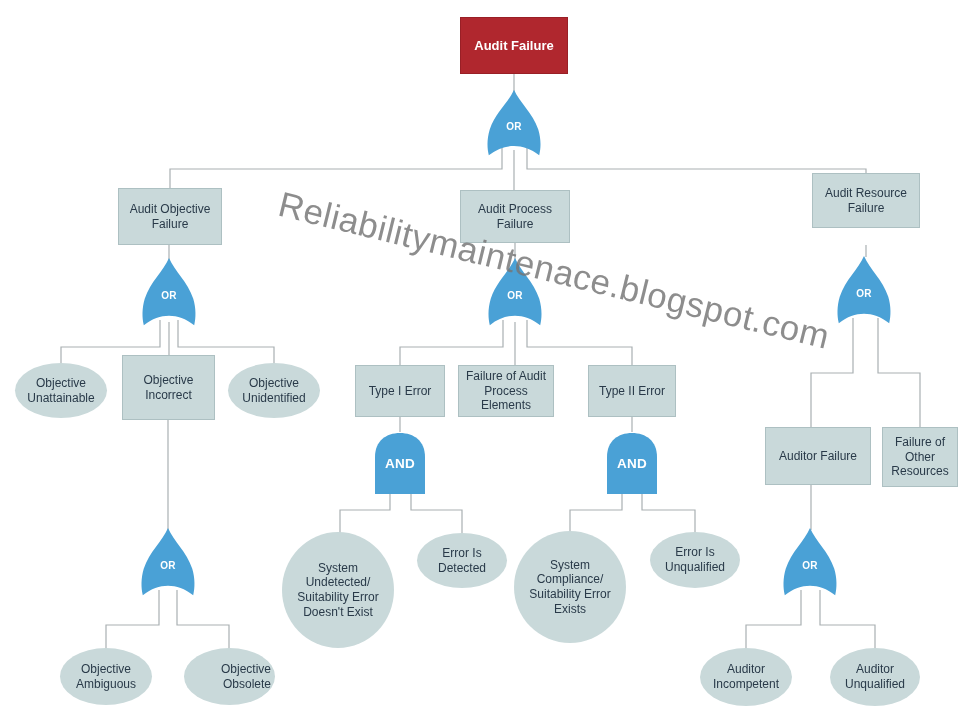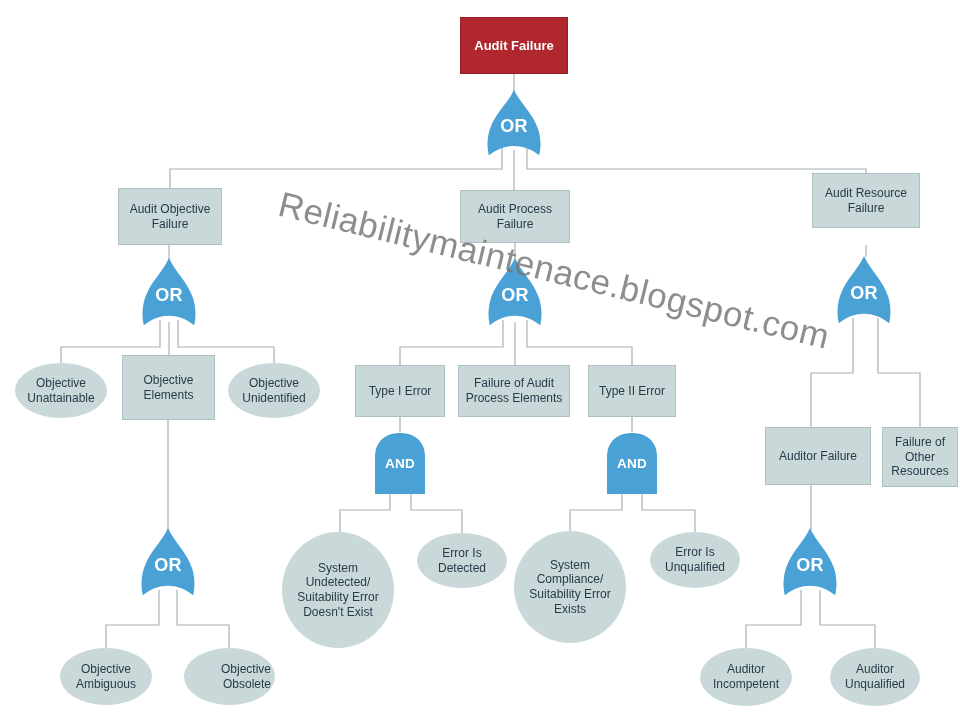--- a/index.html
+++ b/index.html
@@ -17,21 +17,21 @@
   .node.ellipse{border-radius:50%;border:none;}
   .node.circle{border-radius:50%;border:none;padding:6px;}
   .node.root{
     background:#b0272e;border:1px solid #991f26;color:#ffffff;font-weight:bold;
     font-size:13px;z-index:2;
   }
   .gate{position:absolute;z-index:3;}
   .gate svg{display:block;width:100%;height:100%;}
   .gate .gate-label{
     position:absolute;left:50%;top:54%;transform:translate(-50%,-50%);
-    color:#ffffff;font-weight:bold;font-size:18px;letter-spacing:.3px;
+    color:#ffffff;font-weight:bold;font-size:10px;letter-spacing:.3px;
   }
   .gate.and .gate-label{top:50%;font-size:13.5px;}
   .watermark{
     position:absolute;left:284px;top:184px;z-index:5;white-space:nowrap;
     transform:rotate(13.7deg);transform-origin:0 0;
     font-size:35px;color:#757575;opacity:.82;letter-spacing:.5px;
   }
 </style>
 </head>
 <body>
@@ -68,27 +68,27 @@
     <polyline points="820,590 820,625 875,625 875,649"></polyline>
   </svg>
 
   <div class="node root" style="left:460px;top:17px;width:108px;height:57px;">Audit Failure</div>
 
   <div class="node" style="left:118px;top:188px;width:104px;height:57px;">Audit Objective Failure</div>
   <div class="node" style="left:460px;top:190px;width:110px;height:53px;">Audit Process Failure</div>
   <div class="node" style="left:812px;top:173px;width:108px;height:55px;">Audit Resource Failure</div>
 
   <div class="node ellipse" style="left:15px;top:363px;width:92px;height:55px;">Objective Unattainable</div>
-  <div class="node" style="left:122px;top:355px;width:93px;height:65px;">Objective Elements</div>
+  <div class="node" style="left:122px;top:355px;width:93px;height:65px;">Objective Incorrect</div>
   <div class="node ellipse" style="left:228px;top:363px;width:92px;height:55px;">Objective Unidentified</div>
   <div class="node ellipse" style="left:60px;top:648px;width:92px;height:57px;">Objective Ambiguous</div>
   <div class="node ellipse" style="left:184px;top:648px;width:91px;height:57px;text-align:right;">Objective Obsolete</div>
 
   <div class="node" style="left:355px;top:365px;width:90px;height:52px;">Type I Error</div>
-  <div class="node" style="left:458px;top:365px;width:112px;height:52px;">Failure of Audit Process Elements</div>
+  <div class="node" style="left:458px;top:365px;width:96px;height:52px;">Failure of Audit Process Elements</div>
   <div class="node" style="left:588px;top:365px;width:88px;height:52px;">Type II Error</div>
   <div class="node circle" style="left:282px;top:532px;width:112px;height:116px;">System Undetected/ Suitability Error Doesn't Exist</div>
   <div class="node ellipse" style="left:417px;top:533px;width:90px;height:55px;text-align:center;">Error Is Detected</div>
   <div class="node circle" style="left:514px;top:531px;width:112px;height:112px;">System Compliance/ Suitability Error Exists</div>
   <div class="node ellipse" style="left:650px;top:532px;width:90px;height:56px;">Error Is Unqualified</div>
 
   <div class="node" style="left:765px;top:427px;width:106px;height:58px;">Auditor Failure</div>
   <div class="node" style="left:882px;top:427px;width:76px;height:60px;">Failure of Other Resources</div>
   <div class="node ellipse" style="left:700px;top:648px;width:92px;height:58px;">Auditor Incompetent</div>
   <div class="node ellipse" style="left:830px;top:648px;width:90px;height:58px;">Auditor Unqualified</div>

